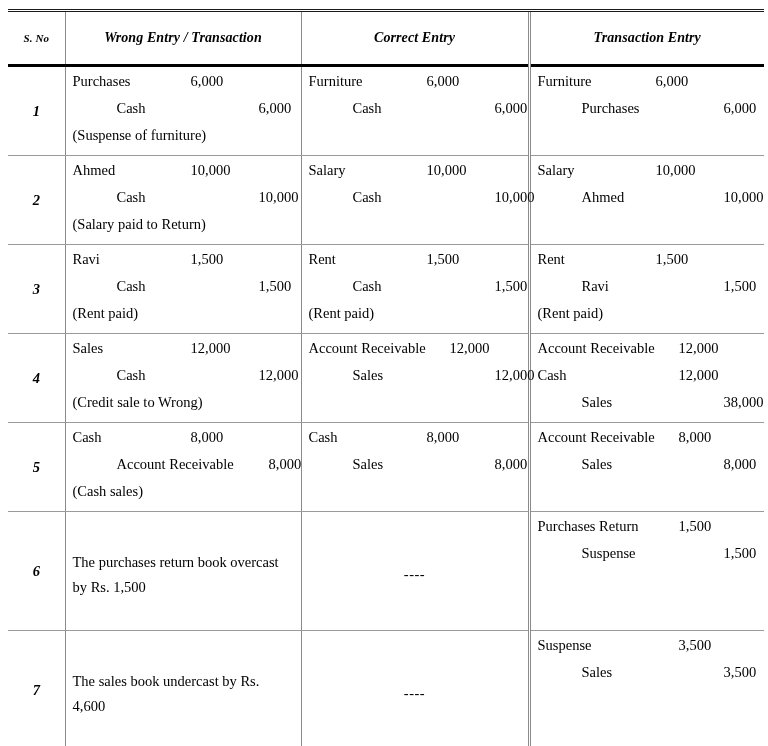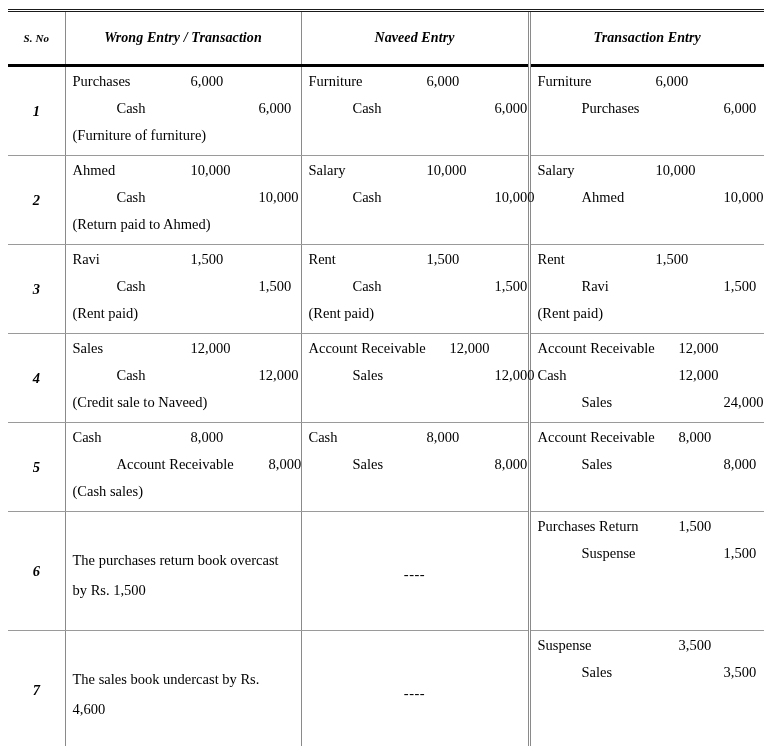--- a/index.html
+++ b/index.html
@@ -110,21 +110,21 @@
   
   .jline.narr .acct { margin-left: 0; }
 
   
   .jline.debit.longlbl .amt { left: 141px; }
 
   
   .freetext {
     padding: 0 14px 0 7px;
     font-size: 14.5px;
-    line-height: 30px;
+    line-height: 25px;
     display: flex;
     align-items: center;
     height: 100%;
     box-sizing: border-box;
   }
   .freetext .ft-inner { display: block; }
 
   
   .dash {
     height: 100%;
@@ -143,32 +143,32 @@
     <colgroup>
       <col class="c-sno">
       <col class="c-wrong">
       <col class="c-correct">
       <col class="c-rect">
     </colgroup>
     <thead>
       <tr class="head-row">
         <th class="hd sno-hd">S. No</th>
         <th class="hd sep-single">Wrong Entry / Transaction</th>
-        <th class="hd sep-single">Naveed Entry</th>
+        <th class="hd sep-single">Correct Entry</th>
         <th class="hd sep-double">Transaction Entry</th>
       </tr>
     </thead>
     <tbody id="tbody">
         <tr class="r-short">
           <td class="cell sno">1</td>
           <td class="cell sep-single">
             <div class="entry">
               <div class="jline debit"><span class="acct">Purchases</span><span class="amt">6,000</span></div>
               <div class="jline credit"><span class="acct">Cash</span><span class="amt">6,000</span></div>
-              <div class="jline narr"><span class="acct">(Furniture of furniture)</span></div>
+              <div class="jline narr"><span class="acct">(Suspense of furniture)</span></div>
             </div>
           </td>
           <td class="cell sep-single">
             <div class="entry">
               <div class="jline debit"><span class="acct">Furniture</span><span class="amt">6,000</span></div>
               <div class="jline credit"><span class="acct">Cash</span><span class="amt">6,000</span></div>
             </div>
           </td>
           <td class="cell sep-double">
             <div class="entry">
@@ -176,21 +176,21 @@
               <div class="jline credit"><span class="acct">Purchases</span><span class="amt">6,000</span></div>
             </div>
           </td>
         </tr>
         <tr class="r-short">
           <td class="cell sno">2</td>
           <td class="cell sep-single">
             <div class="entry">
               <div class="jline debit"><span class="acct">Ahmed</span><span class="amt">10,000</span></div>
               <div class="jline credit"><span class="acct">Cash</span><span class="amt">10,000</span></div>
-              <div class="jline narr"><span class="acct">(Return paid to Ahmed)</span></div>
+              <div class="jline narr"><span class="acct">(Salary paid to Return)</span></div>
             </div>
           </td>
           <td class="cell sep-single">
             <div class="entry">
               <div class="jline debit"><span class="acct">Salary</span><span class="amt">10,000</span></div>
               <div class="jline credit"><span class="acct">Cash</span><span class="amt">10,000</span></div>
             </div>
           </td>
           <td class="cell sep-double">
             <div class="entry">
@@ -222,34 +222,34 @@
               <div class="jline narr"><span class="acct">(Rent paid)</span></div>
             </div>
           </td>
         </tr>
         <tr class="r-short">
           <td class="cell sno">4</td>
           <td class="cell sep-single">
             <div class="entry">
               <div class="jline debit"><span class="acct">Sales</span><span class="amt">12,000</span></div>
               <div class="jline credit"><span class="acct">Cash</span><span class="amt">12,000</span></div>
-              <div class="jline narr"><span class="acct">(Credit sale to Naveed)</span></div>
+              <div class="jline narr"><span class="acct">(Credit sale to Wrong)</span></div>
             </div>
           </td>
           <td class="cell sep-single">
             <div class="entry">
               <div class="jline debit longlbl"><span class="acct">Account Receivable</span><span class="amt">12,000</span></div>
               <div class="jline credit"><span class="acct">Sales</span><span class="amt">12,000</span></div>
             </div>
           </td>
           <td class="cell sep-double">
             <div class="entry">
               <div class="jline debit longlbl"><span class="acct">Account Receivable</span><span class="amt">12,000</span></div>
               <div class="jline debit longlbl"><span class="acct">Cash</span><span class="amt">12,000</span></div>
-              <div class="jline credit"><span class="acct">Sales</span><span class="amt">24,000</span></div>
+              <div class="jline credit"><span class="acct">Sales</span><span class="amt">38,000</span></div>
             </div>
           </td>
         </tr>
         <tr class="r-short">
           <td class="cell sno">5</td>
           <td class="cell sep-single">
             <div class="entry">
               <div class="jline debit"><span class="acct">Cash</span><span class="amt">8,000</span></div>
               <div class="jline credit wide"><span class="acct">Account Receivable</span><span class="amt">8,000</span></div>
               <div class="jline narr"><span class="acct">(Cash sales)</span></div>

